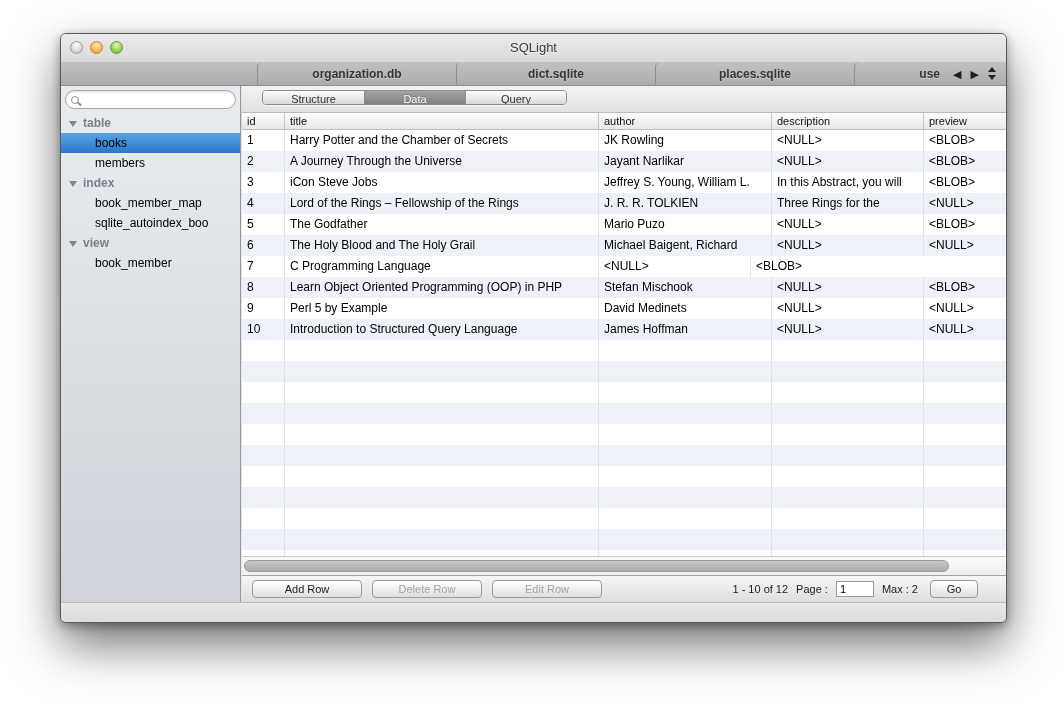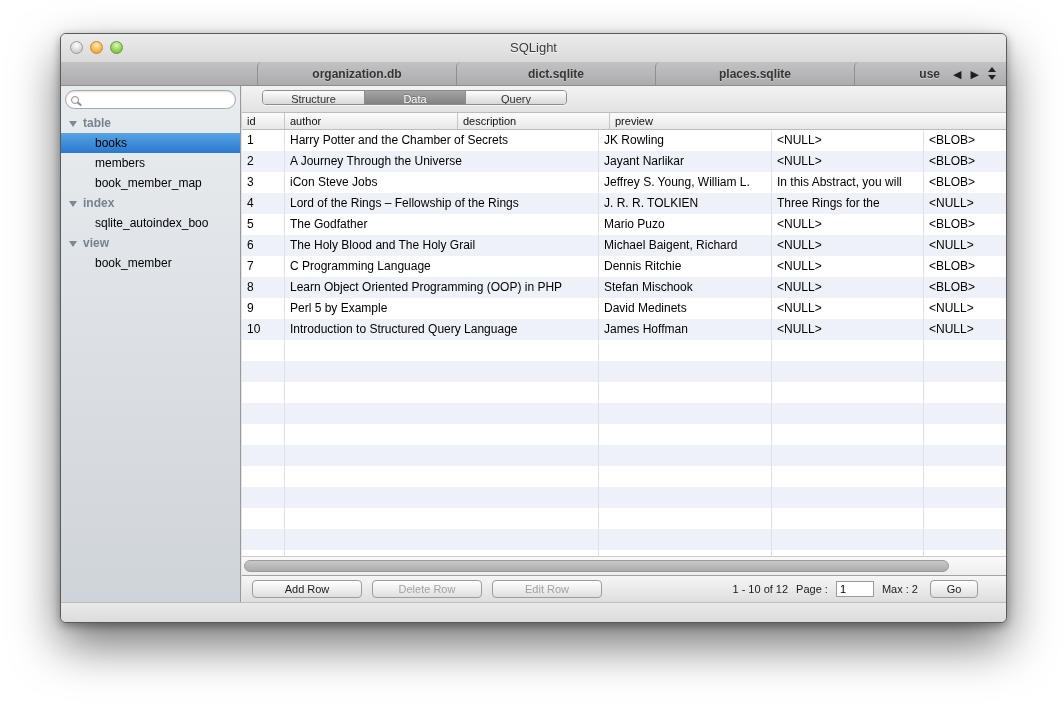--- a/index.html
+++ b/index.html
@@ -153,40 +153,41 @@
 
   <div class="sidebar">
     <div class="searchbox">
       <span class="mag"></span>
       <input placeholder="" style="">
     </div>
     <div class="tree">
       <div class="tree-row tree-section"><span class="tri"></span><span>table</span></div>
       <div class="tree-row tree-item selected">books</div>
       <div class="tree-row tree-item">members</div>
+      <div class="tree-row tree-section"><span class="tri"></span><span>index</span></div>
       <div class="tree-row tree-item">book_member_map</div>
-      <div class="tree-row tree-section"><span class="tri"></span><span>index</span></div>
       <div class="tree-row tree-item">sqlite_autoindex_boo</div>
       <div class="tree-row tree-section"><span class="tri"></span><span>view</span></div>
       <div class="tree-row tree-item">book_member</div>
     </div>
   </div>
 
   <div class="main">
 
     <div class="segbar">
       <div class="segmented">
         <div class="seg">Structure</div>
         <div class="seg selected">Data</div>
         <div class="seg">Query</div>
       </div>
     </div>
 
     <div class="thead">
       <div class="hcell c0">id</div>
+      <div class="hcell c1">title</div>
       <div class="hcell c2">author</div>
       <div class="hcell c3">description</div>
       <div class="hcell c4">preview</div>
     </div>
 
     <div class="grid" id="grid">
         <div class="trow">
           <div class="cell c0">1</div>
           <div class="cell c1">Harry Potter and the Chamber of Secrets</div>
           <div class="cell c2">JK Rowling</div>
@@ -224,21 +225,20 @@
         <div class="trow">
           <div class="cell c0">6</div>
           <div class="cell c1">The Holy Blood and The Holy Grail</div>
           <div class="cell c2">Michael Baigent, Richard</div>
           <div class="cell c3">&lt;NULL&gt;</div>
           <div class="cell c4">&lt;NULL&gt;</div>
         </div>
         <div class="trow">
           <div class="cell c0">7</div>
           <div class="cell c1">C Programming Language</div>
-          <div class="cell c2">Dennis Ritchie</div>
           <div class="cell c3">&lt;NULL&gt;</div>
           <div class="cell c4">&lt;BLOB&gt;</div>
         </div>
         <div class="trow">
           <div class="cell c0">8</div>
           <div class="cell c1">Learn Object Oriented Programming (OOP) in PHP</div>
           <div class="cell c2">Stefan Mischook</div>
           <div class="cell c3">&lt;NULL&gt;</div>
           <div class="cell c4">&lt;BLOB&gt;</div>
         </div>

